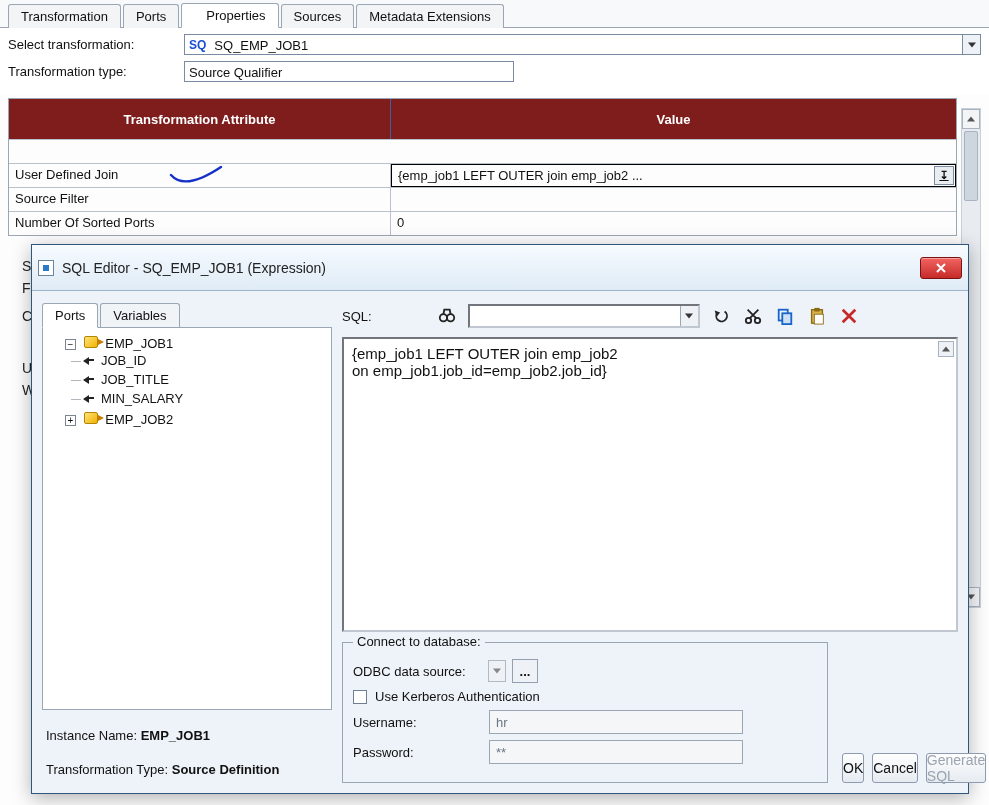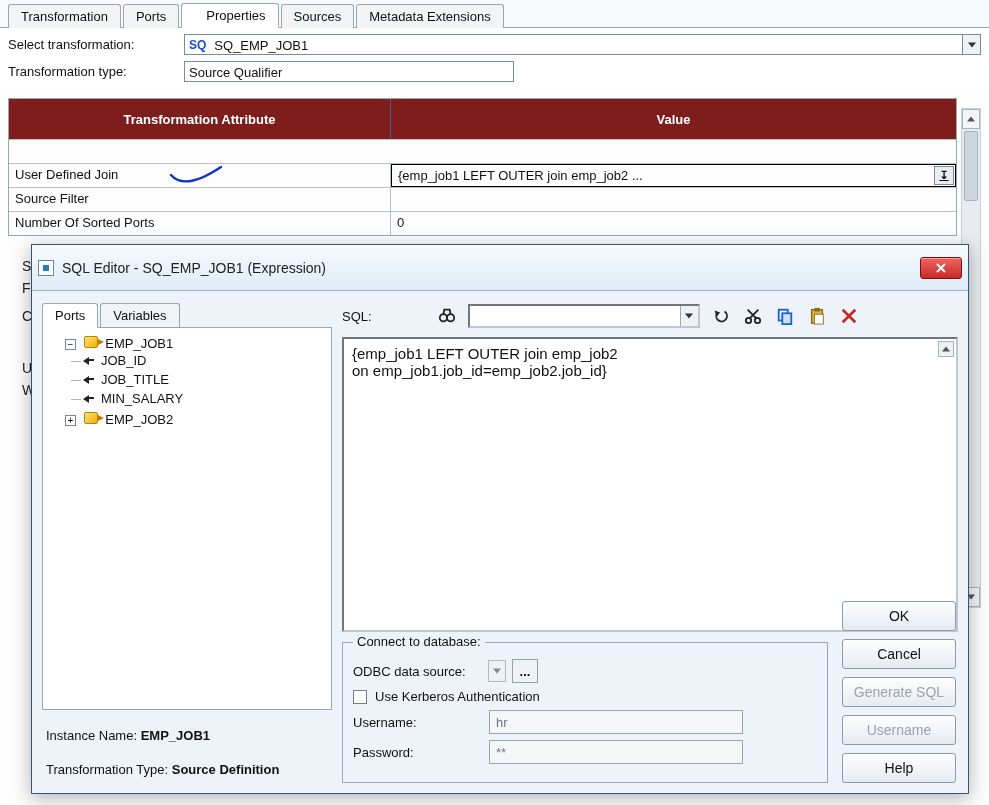--- a/index.html
+++ b/index.html
@@ -264,21 +264,21 @@
   .odbc-dots {
     width:26px;height:24px;border:1px solid #92a0b0;background:#eef1f5;margin-left:6px;
     display:flex;align-items:center;justify-content:center;font-weight:bold;
   }
   .chk {
     width:14px;height:14px;border:1px solid #6f7f91;background:#fff;margin-right:8px;display:inline-block;
   }
 
   .btn-col {
     position:absolute; right:12px; bottom:10px; width:114px;
-    display:flex; flex-direction:column; gap:8px;
+    display:flex; flex-direction:row; gap:8px;
   }
   .dlg-btn {
     height:30px; border:1px solid #8d9aaf; background:linear-gradient(#fefefe,#e6ebf1);
     border-radius:3px; display:flex;align-items:center;justify-content:center;
     font-size:14px;
   }
   .dlg-btn.disabled { color:#9aa3af; }
 
   
   .cutoff {

